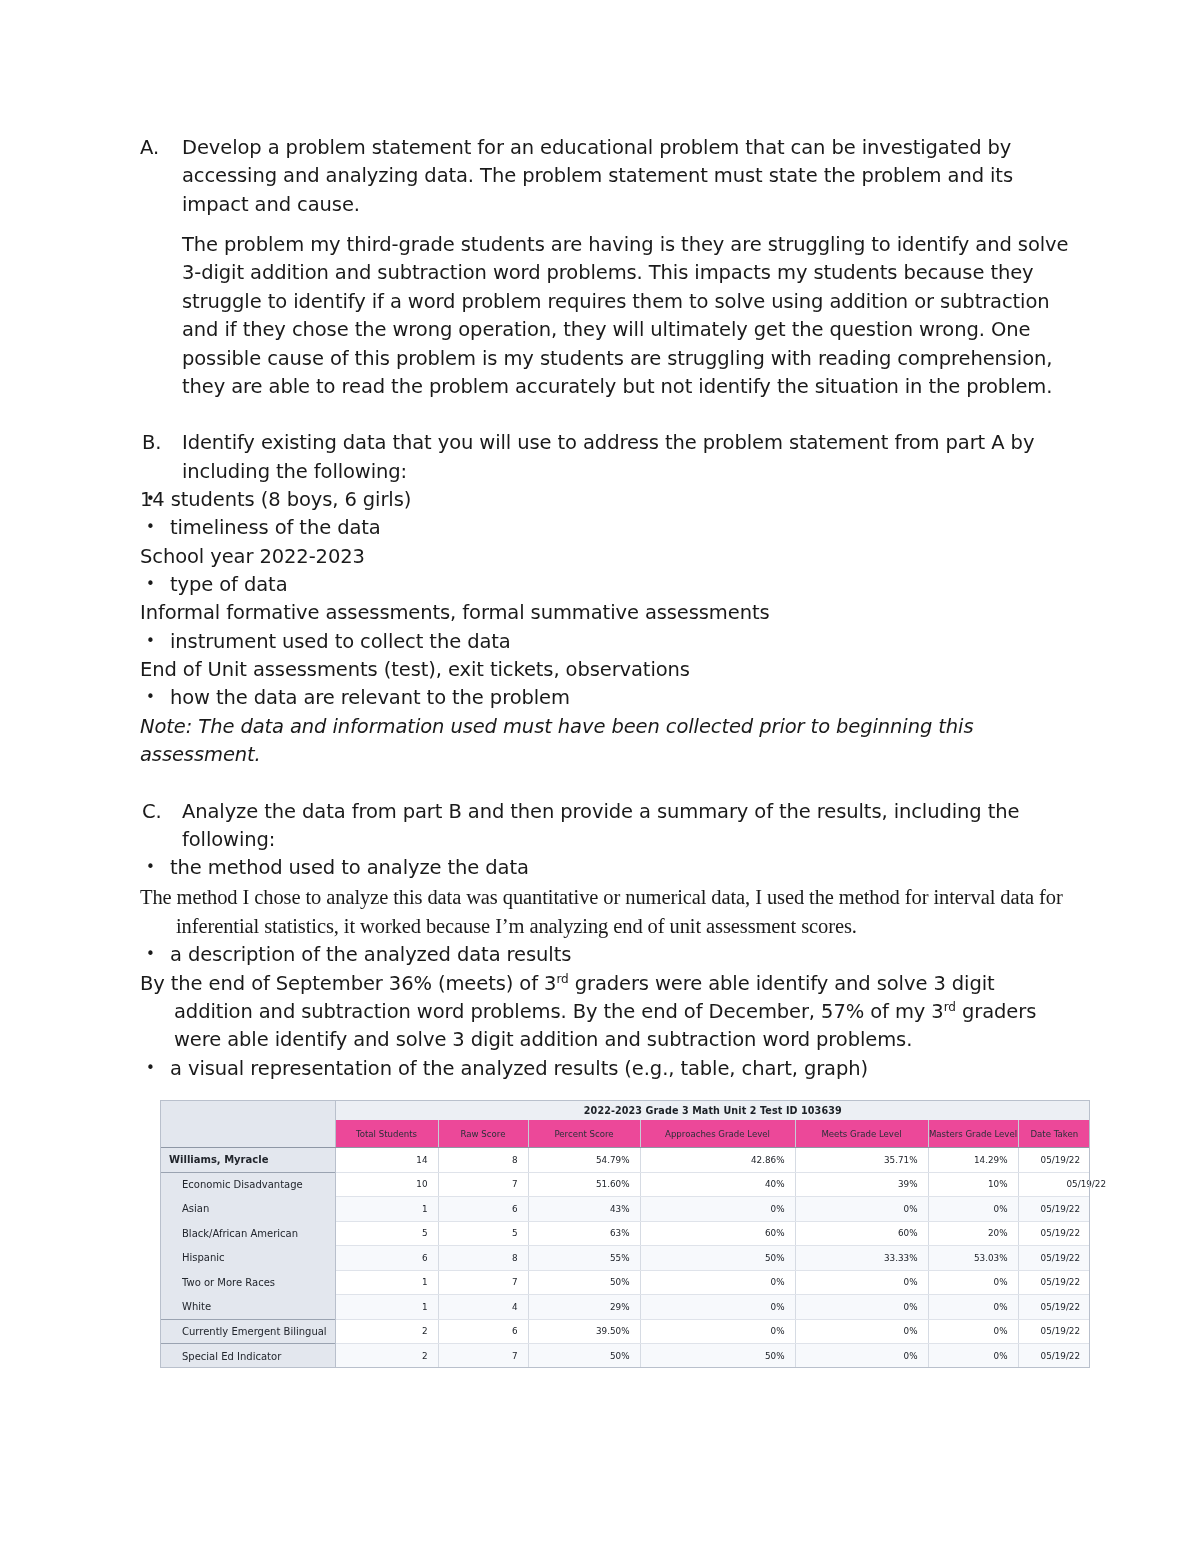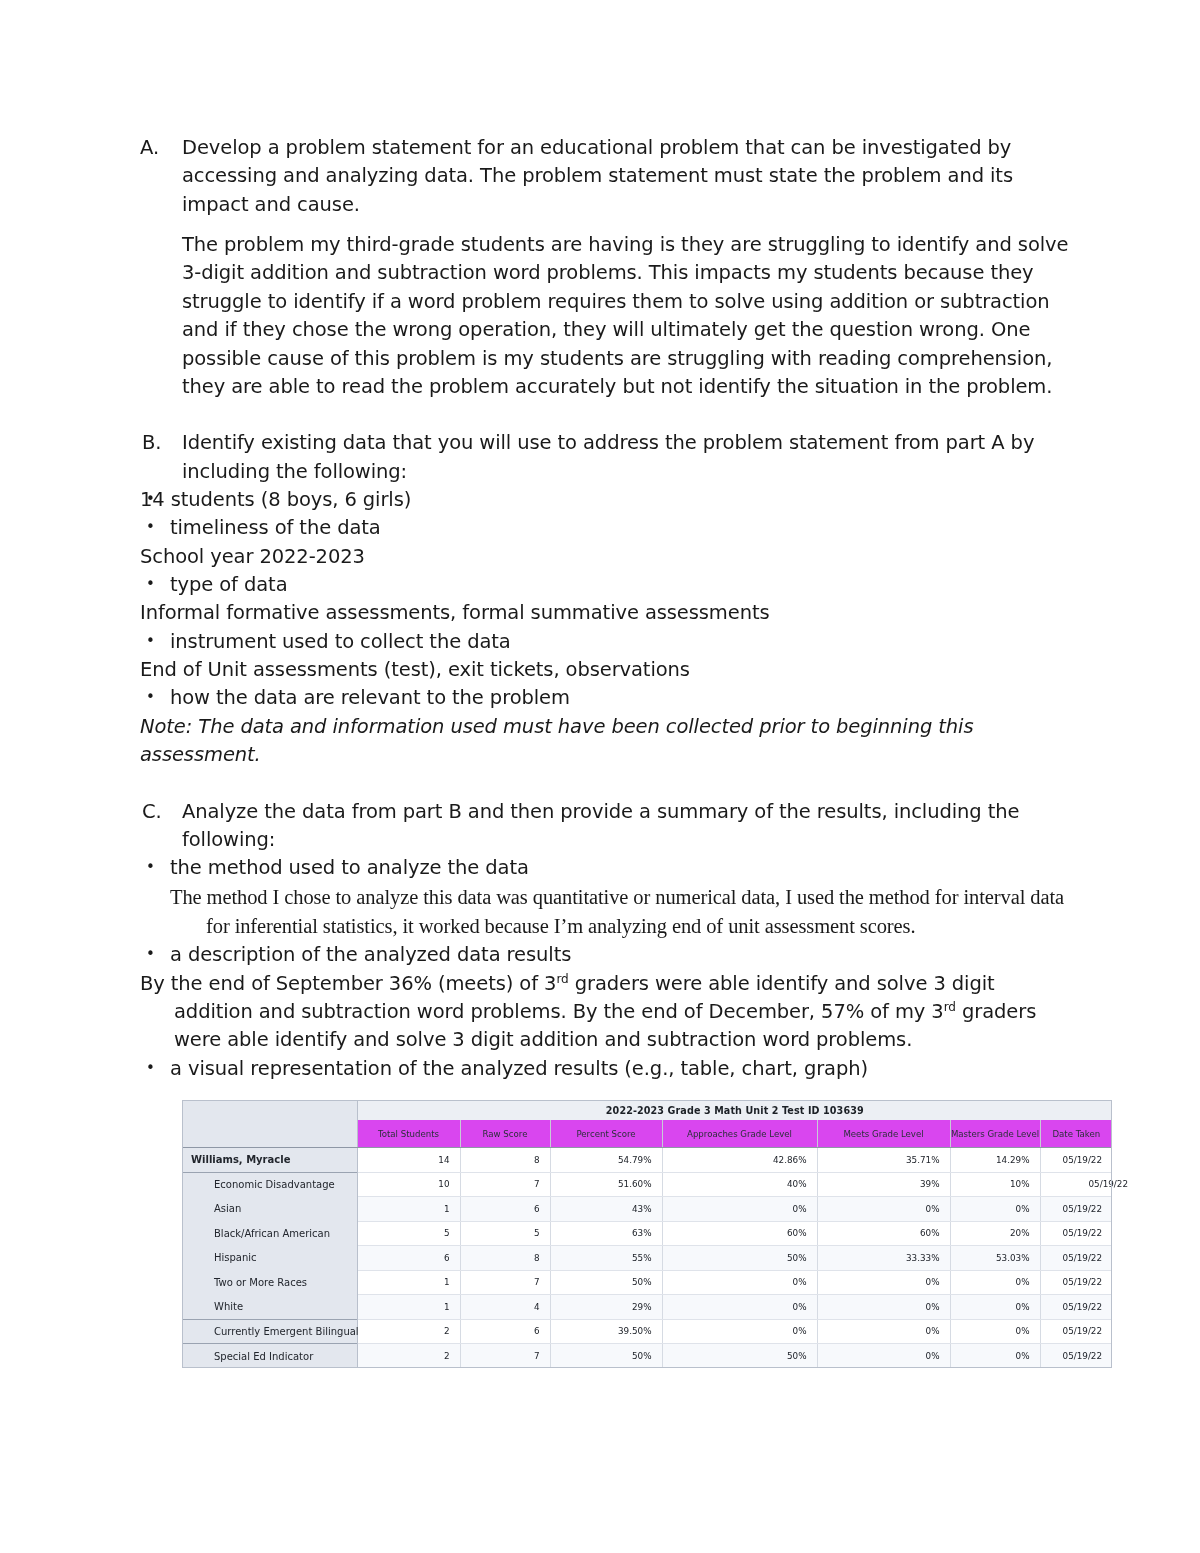--- a/index.html
+++ b/index.html
@@ -80,21 +80,21 @@
   }
   sup {
     font-size: 0.62em;
     vertical-align: super;
     line-height: 0;
   }
 
   
   .report-table-wrap {
     position: absolute;
-    left: 182px;
+    left: 160px;
     top: 1100px;
     width: 930px;
   }
   table.report {
     border-collapse: collapse;
     width: 930px;
     font-size: 8.4px;
     font-family: "DejaVu Sans", sans-serif;
     color: #20242b;
     table-layout: fixed;
@@ -113,21 +113,21 @@
     border-right: 1px solid #b9c0cc;
   }
   .t-title {
     text-align: center;
     font-weight: bold;
     font-size: 9.6px;
     letter-spacing: 0.1px;
     color: #1c2026;
   }
   .t-head-row td {
-    background: #d946ef;
+    background: #ec4899;
     height: 27px;
     text-align: center;
     font-size: 8.6px;
     color: #2a2f38;
     border-bottom: 1px solid #8e97a5;
   }
   .t-head-row td.corner {
     background: #e3e7ee;
     border-right: 1px solid #b9c0cc;
   }
@@ -138,21 +138,21 @@
 
   tbody tr { height: 24.5px; }
   tbody td.label {
     background: #e3e7ee;
     padding-left: 9px;
     font-size: 10px;
     color: #22262d;
     border-right: 1px solid #b9c0cc;
     white-space: nowrap;
   }
-  tbody td.label.sub { padding-left: 32px; }
+  tbody td.label.sub { padding-left: 22px; }
   tbody td.label.bold { font-weight: bold; }
   tbody td.num {
     text-align: right;
     padding-right: 10px;
     font-size: 8.8px;
     background: #ffffff;
     border-right: 1px solid #d6dbe3;
     border-bottom: 1px solid #dfe3ea;
   }
   tbody td.num.alt { background: #f7f9fc; }
@@ -231,21 +231,21 @@
     <div class="section">
       <div class="lettered tight">
         <span class="marker">C.</span>
         <p class="para">Analyze the data from part B and then provide a summary of the results, including the following:</p>
       </div>
 
       <div class="bullet">
         <span class="dot">•</span>
         <span>the method used to analyze the data</span>
       </div>
-      <p class="para serif indent-hang" style="padding-left:36px;text-indent:-36px;margin-left:30px;">The method I chose to analyze this data was quantitative or numerical data, I used the method for interval data for inferential statistics, it worked because I’m analyzing end of unit assessment scores.</p>
+      <p class="para serif indent-hang" style="padding-left:36px;text-indent:-36px;">The method I chose to analyze this data was quantitative or numerical data, I used the method for interval data for inferential statistics, it worked because I’m analyzing end of unit assessment scores.</p>
 
       <div class="bullet">
         <span class="dot">•</span>
         <span>a description of the analyzed data results</span>
       </div>
       <p class="para indent-hang"><span>By the end of September 36% (meets) of 3</span><sup>rd</sup><span> graders were able identify and solve 3 digit addition and subtraction word problems. By the end of December, 57% of my 3</span><sup>rd</sup><span> graders were able identify and solve 3 digit addition and subtraction word problems.</span></p>
 
       <div class="bullet">
         <span class="dot">•</span>
         <span>a visual representation of the analyzed results (e.g., table, chart, graph)</span>

